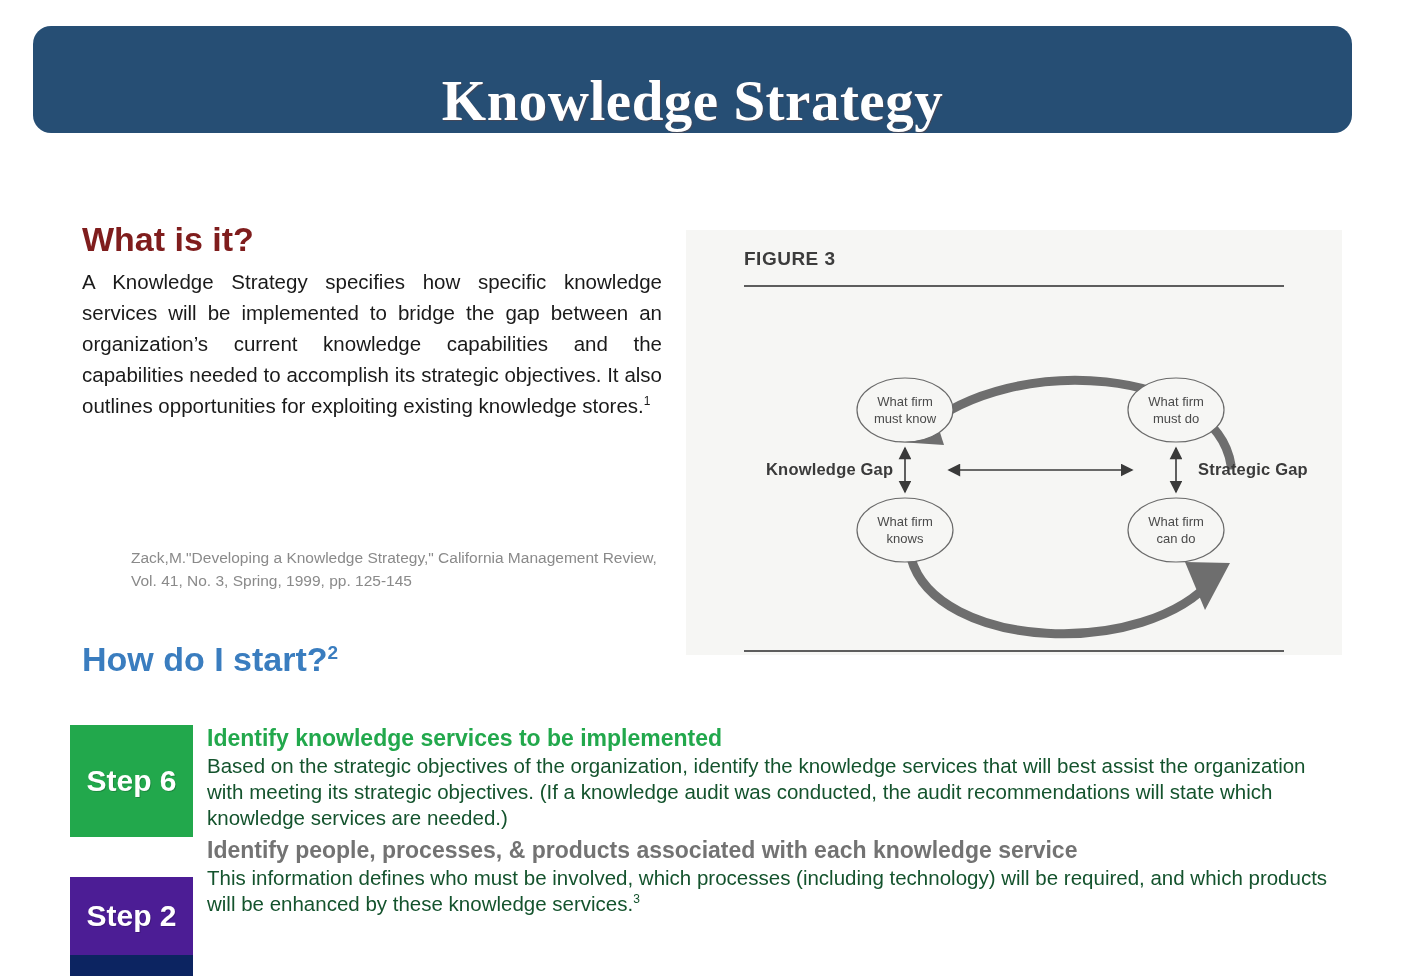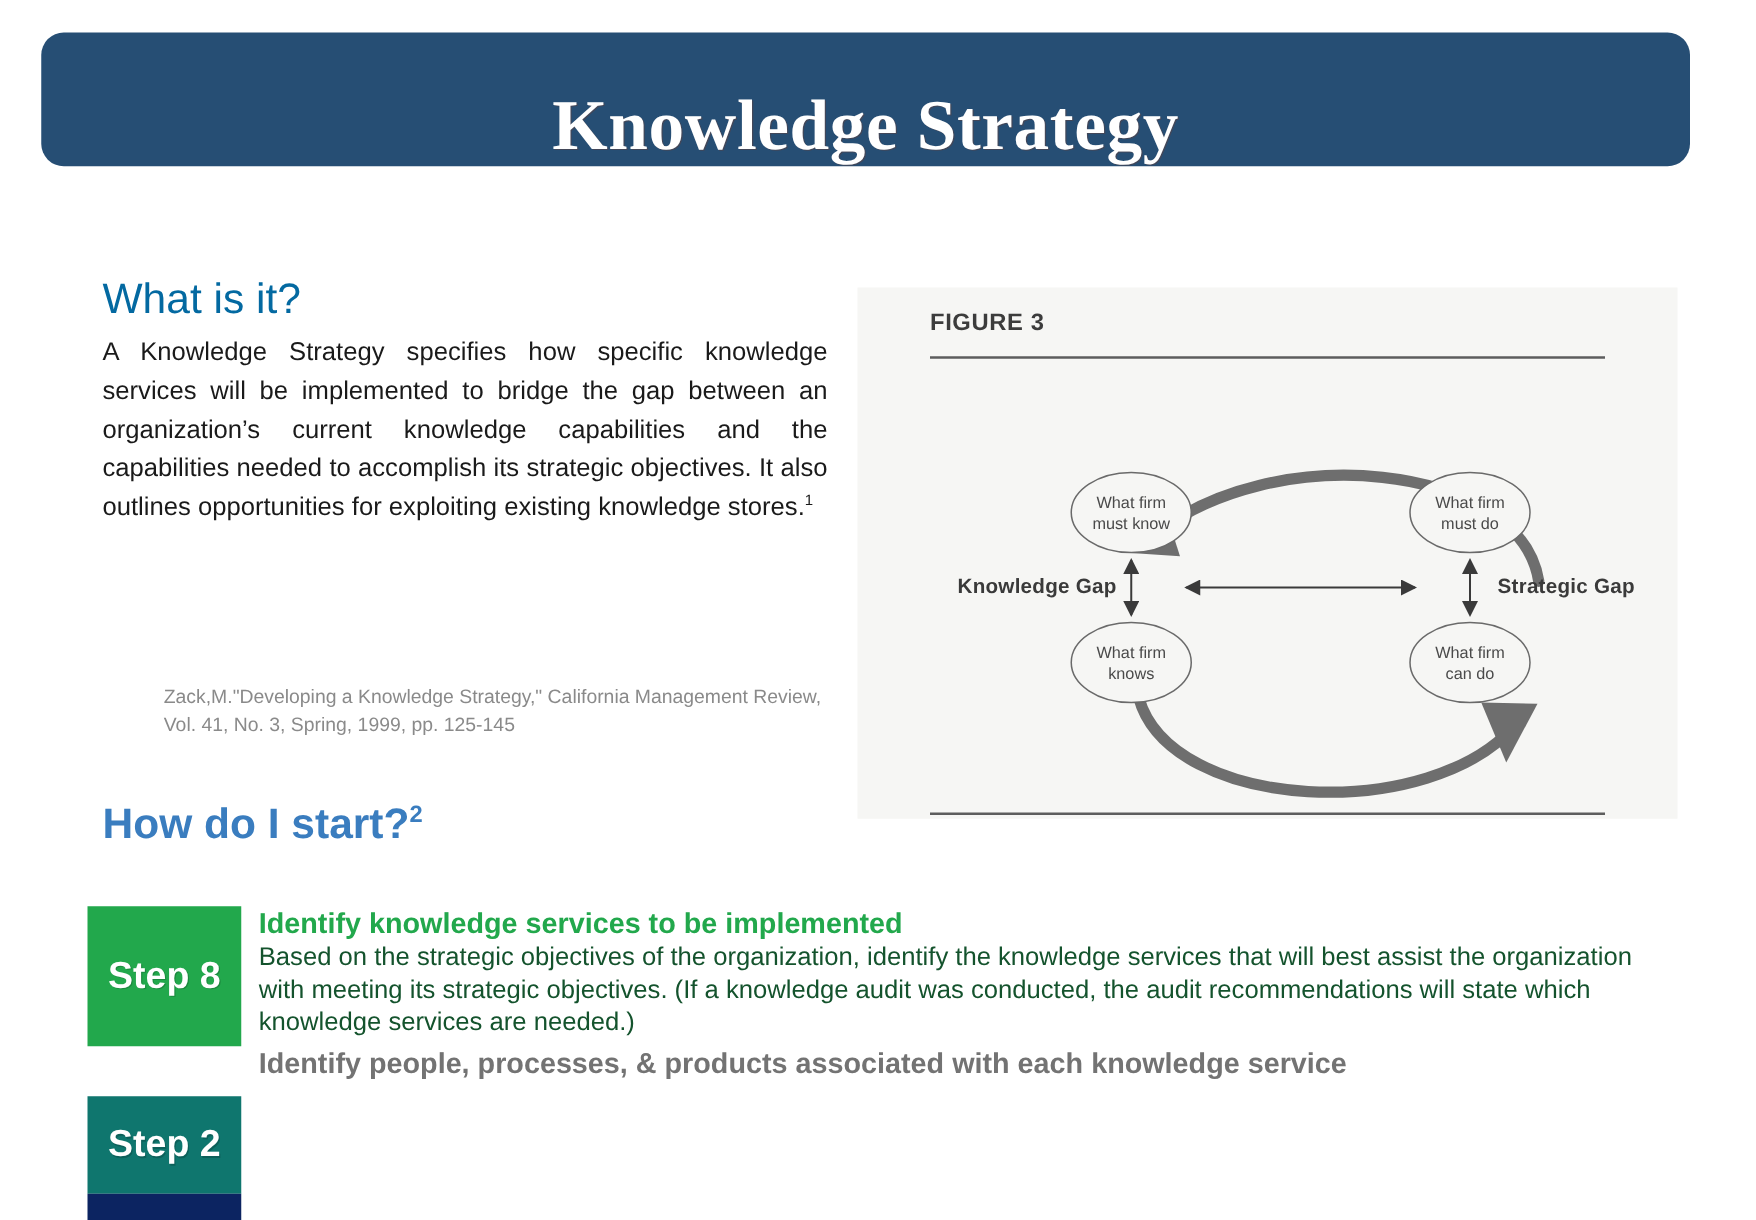--- a/index.html
+++ b/index.html
@@ -21,21 +21,21 @@
   .banner-title{
     font-family:"Liberation Serif", serif;
     font-weight:bold;font-size:57px;color:#ffffff;
     letter-spacing:0.5px;
     text-shadow:1px 1px 0 rgba(120,60,40,0.35);
   }
 
   
   .left-col{position:absolute;left:82px;top:222px;width:580px;}
   .h-blue{
-    color:#0369a1;font-weight:normal;font-size:34px;line-height:1.05;
+    color:#7f1d1d;font-weight:bold;font-size:34px;line-height:1.05;
     margin:0 0 8px 0;
   }
   .body-text{
     font-size:20.5px;line-height:31px;color:#1a1a1a;
     text-align:justify;text-justify:inter-word;
     margin:0;
   }
   .body-text sup{font-size:12px;vertical-align:super;line-height:0;}
   .citation{
     position:absolute;left:131px;top:546px;width:530px;
@@ -159,31 +159,32 @@
       <line x1="263" y1="240" x2="446" y2="240" stroke="#3a3a3a" stroke-width="1.6" marker-end="url(#thinArrow)" marker-start="url(#thinArrowStart)"></line>
     </svg>
 
     <div class="gap-label left">Knowledge Gap</div>
     <div class="gap-label right">Strategic Gap</div>
   </div>
 
   <div class="steps">
 
     <div class="step-row row1">
-      <div class="step-badge" style="background:#22a84c;">Step 8</div>
+      <div class="step-badge" style="background:#22a84c;">Step 6</div>
       <div class="step-body">
         <p class="step-title" style="color:#22a84c;">Identify knowledge services to be implemented</p>
         <p class="step-desc"><span>Based on the strategic objectives of the organization, identify the knowledge services that will best assist the organization with meeting its strategic objectives. (If a knowledge audit was conducted, the audit recommendations will state which knowledge services are needed.)</span></p>
       </div>
     </div>
 
     <div class="step-row row2">
-      <div class="step-badge" style="background:#0f766e;margin-top:40px;">Step 2</div>
+      <div class="step-badge" style="background:#4c1d95;margin-top:40px;">Step 2</div>
       <div class="step-body">
         <p class="step-title" style="color:#737373;">Identify people, processes, &amp; products associated with each knowledge service</p>
+        <p class="step-desc"><span>This information defines who must be involved, which processes (including technology) will be required, and which products will be enhanced by these knowledge services.</span><sup>3</sup></p>
       </div>
     </div>
 
     <div class="step-row row3">
       <div class="step-badge" style="background:#0c2461;"></div>
       <div class="step-body"></div>
     </div>
 
   </div>
 

